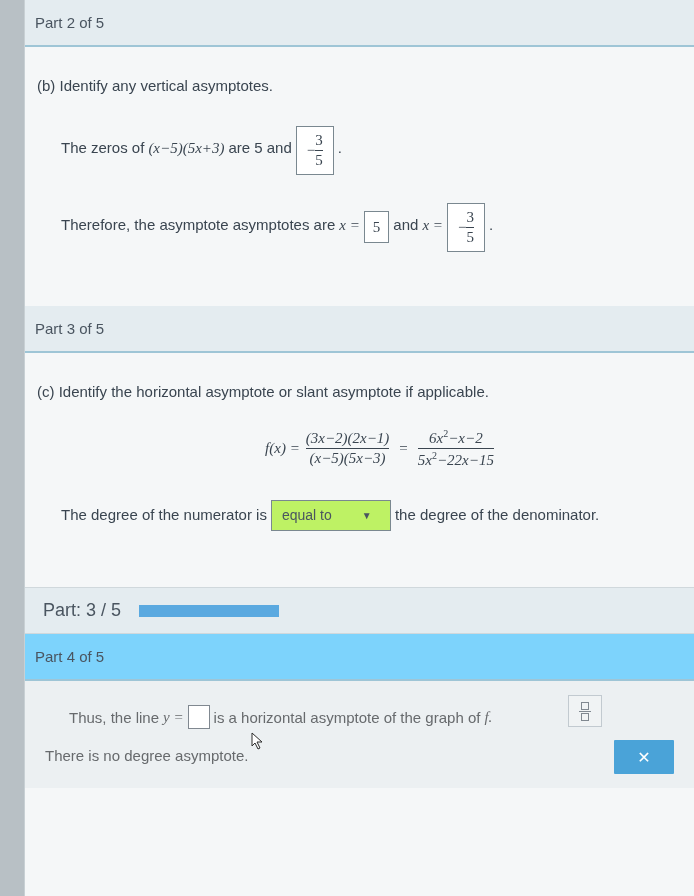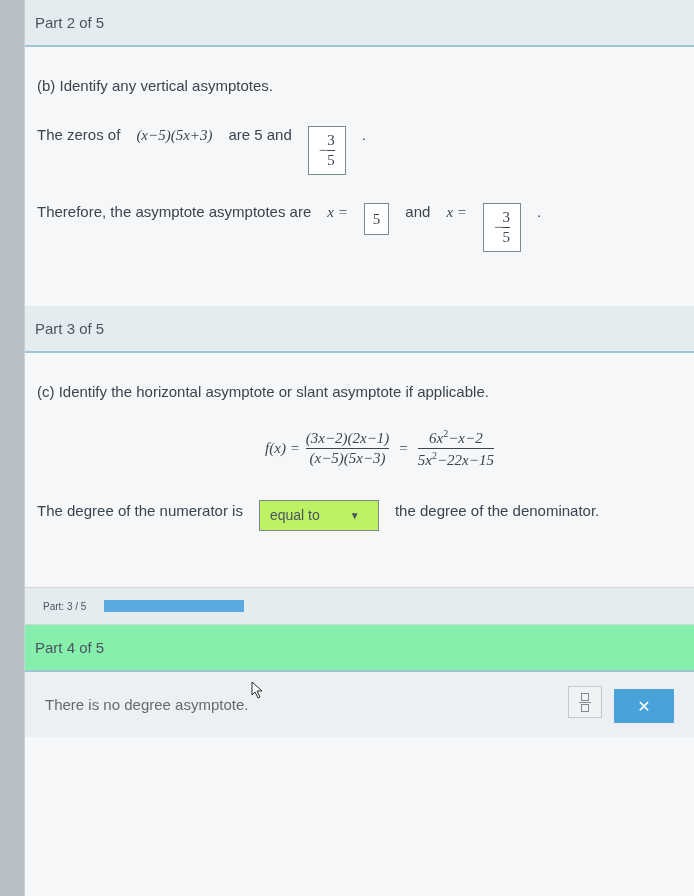--- a/index.html
+++ b/index.html
@@ -29,23 +29,24 @@
     font-size: 15px;
     color: #3a4550;
     line-height: 1.5;
   }
   .question-label {
     margin-bottom: 26px;
   }
   .line {
     margin-bottom: 28px;
     display: flex;
-    align-items: flex-start;
+    align-items: center;
     flex-wrap: wrap;
-    gap: 16px;
+    gap: 4px;
+    margin-left: 24px;
   }
   .math {
     font-family: "Times New Roman", serif;
     font-style: italic;
   }
   .mathreg {
     font-family: "Times New Roman", serif;
   }
   .answer-box {
     display: inline-flex;
@@ -90,21 +91,21 @@
     color: #4a5560;
     min-width: 120px;
   }
   .select-box .caret {
     font-size: 10px;
     color: #4a5560;
   }
   .progress-row {
     background: #e4ecf0;
     padding: 12px 18px;
-    font-size: 10px;
+    font-size: 18px;
     color: #4a5560;
     display: flex;
     align-items: center;
     gap: 18px;
     border-top: 1px solid #d0d8dc;
     border-bottom: 1px solid #d0d8dc;
   }
   .progress-bar {
     flex: 0 0 140px;
     height: 12px;
@@ -241,22 +242,29 @@
       </span>
       <span> the degree of the denominator.</span>
     </div>
   </div>
 
   <div class="progress-row">
     <span>Part: 3 / 5</span>
     <span class="progress-bar"></span>
   </div>
 
-  <div class="part-header" style="background:#86efac">Part 4 of 5</div>
+  <div class="part-header" style="background:#7dd3fc">Part 4 of 5</div>
   <div class="part4-content">
+    <div class="line" style="margin-bottom:18px">
+      <span>Thus, the line </span>
+      <span class="math">y = </span>
+      <span class="small-answer"></span>
+      <span> is a horizontal asymptote of the graph of </span>
+      <span class="math">f.</span>
+    </div>
     <div>There is no degree asymptote.</div>
 
     <div class="frac-btn">
       <span class="mini-frac">
         <span class="sq"></span>
           <span class="ln"></span>
           <span class="sq"></span>
       </span>
     </div>
     <div class="x-btn">

